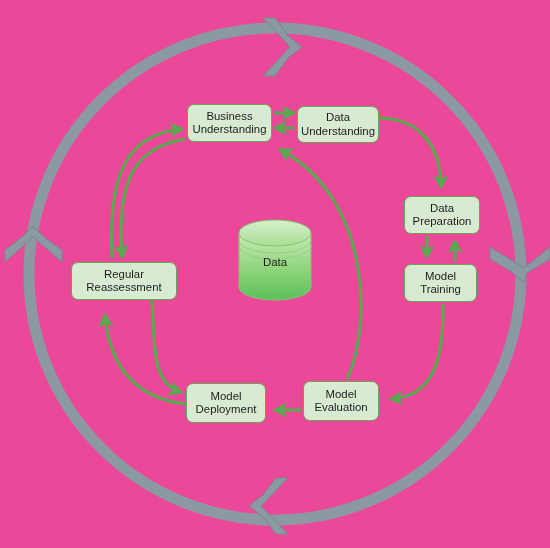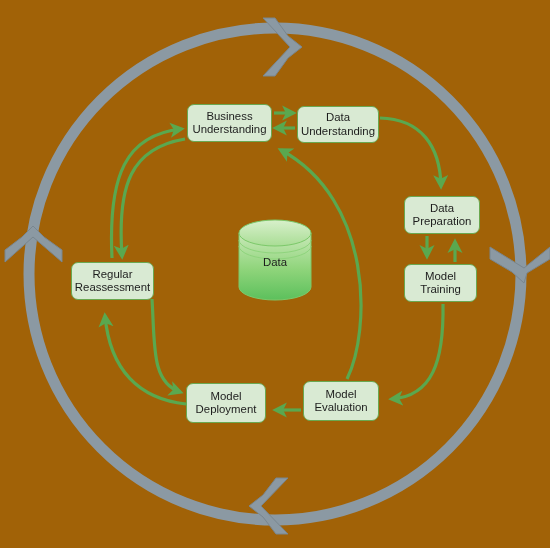--- a/index.html
+++ b/index.html
@@ -7,21 +7,21 @@
     padding: 0;
     background: #ffffff;
   }
   body {
     font-family: "Liberation Sans", sans-serif;
   }
   #diagram-root {
     position: relative;
     width: 550px;
     height: 548px;
-    background: #a16207;
+    background: #ec4899;
     overflow: hidden;
   }
   #diagram-svg {
     position: absolute;
     left: 0;
     top: 0;
     width: 550px;
     height: 548px;
   }
   .node-box {
@@ -153,20 +153,20 @@
   <div class="node-box" style="left:303px; top:381px; width:76px; height:40px;">
     <span class="node-label">Model
 Evaluation</span>
   </div>
 
   <div class="node-box" style="left:186px; top:383px; width:80px; height:40px;">
     <span class="node-label">Model
 Deployment</span>
   </div>
 
-  <div class="node-box" style="left:71px; top:262px; width:83px; height:38px;">
+  <div class="node-box" style="left:71px; top:262px; width:106px; height:38px;">
     <span class="node-label">Regular
 Reassessment</span>
   </div>
 
   <div id="data-store-label">Data</div>
 
 </div>
 
 </body></html>

